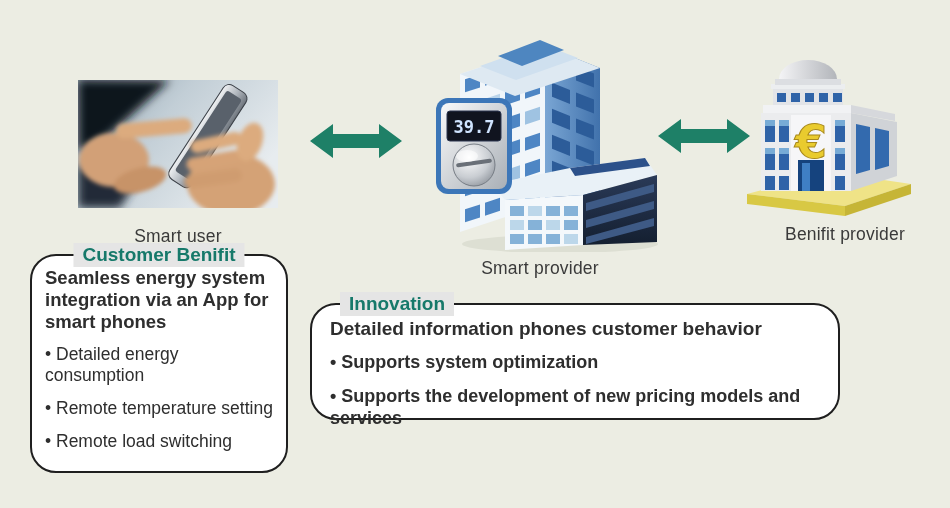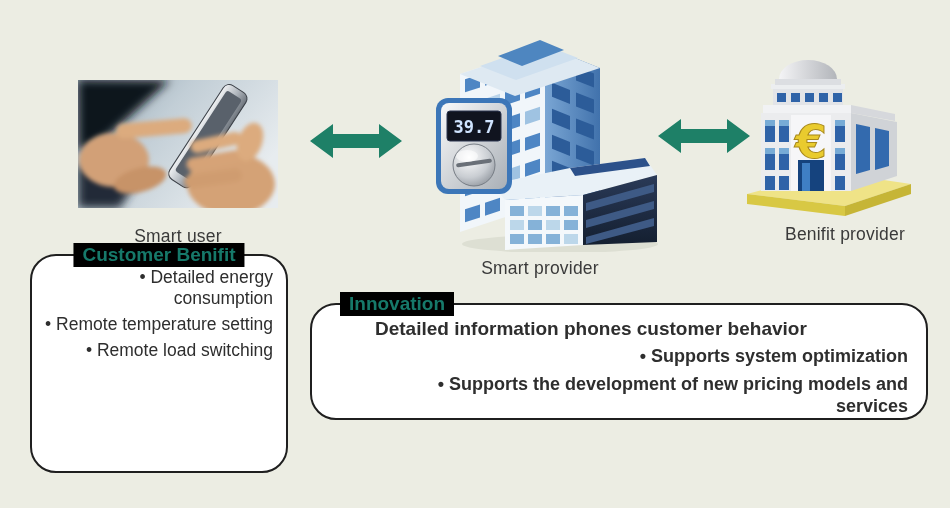--- a/index.html
+++ b/index.html
@@ -16,30 +16,30 @@
     font-size:17.5px; color:#3A3A3A; letter-spacing:.2px;
   }
   
   .callout{
     position:absolute; background:#FFFFFF;
     border:2px solid #1F1F1F; border-radius:26px;
     box-sizing:border-box;
   }
   .callout-title{
     position:absolute; top:-13px;
-    background:#000000; padding:0 9px;
+    background:#e5e5e5; padding:0 9px;
     font-size:19px; font-weight:bold; color:#16796A;
     white-space:nowrap; line-height:24px;
   }
   .callout-title.centered{left:50%; transform:translateX(-50%);}
   .callout-body{padding:11px 13px 6px 13px;}
   .callout-heading{
     font-weight:bold; font-size:18.5px; line-height:1.18; margin:0 0 5px 0;
   }
-  .callout-item{ font-size:17.5px; line-height:1.2; margin:0 0 5px 0;text-align:right;}
+  .callout-item{ font-size:17.5px; line-height:1.2; margin:12px 0 5px 0;}
   #innovation-box .callout-body{padding:13px 18px 6px 18px;}
   #innovation-box .callout-heading{font-size:19px; margin-bottom:6px;}
   #innovation-box .callout-item{font-size:18px; margin-bottom:6px;font-weight:bold;}
   svg text{user-select:none;}
 </style>
 </head>
 <body>
 
 <div class="canvas">
 
@@ -257,27 +257,28 @@
     </g>
     <rect x="26" y="36" width="74" height="5" fill="#ECEEF0"></rect>
     <rect x="30" y="31" width="66" height="6" fill="#DCDEE2"></rect>
     <path d="M34,31 A29,19 0 0 1 92,31 Z" fill="url(#domeg)"></path>
   </svg>
   <div class="node-label" style="left:760px; top:224px; width:170px;">Benifit provider</div>
 
   <div class="callout" id="customer-box" style="left:30px; top:254px; width:258px; height:219px;">
     <div class="callout-title centered">Customer Benifit</div>
     <div class="callout-body">
+      <p class="callout-heading">Seamless energy system integration via an App for smart phones</p>
       <p class="callout-item">• Detailed energy consumption</p>
       <p class="callout-item">• Remote temperature setting</p>
       <p class="callout-item">• Remote load switching</p>
     </div>
   </div>
 
-  <div class="callout" id="innovation-box" style="left:310px; top:303px; width:618px; height:117px;padding-left:45px;">
+  <div class="callout" id="innovation-box" style="left:310px; top:303px; width:530px; height:117px;">
     <div class="callout-title" style="left:28px;">Innovation</div>
     <div class="callout-body">
       <p class="callout-heading">Detailed information phones customer behavior</p>
       <p class="callout-item">• Supports system optimization</p>
       <p class="callout-item">• Supports the development of new pricing models and services</p>
     </div>
   </div>
 
 </div>
 

